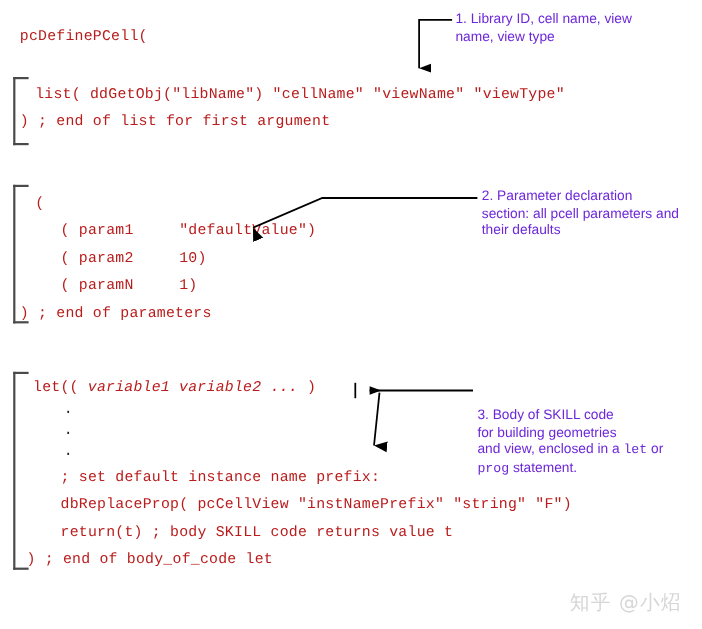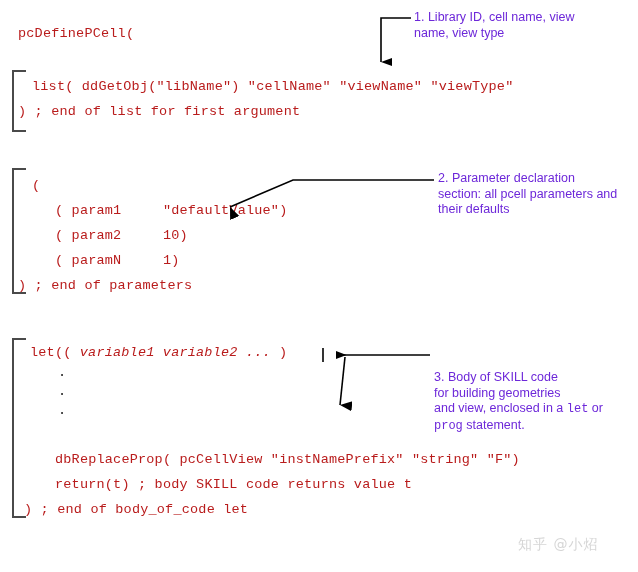--- a/index.html
+++ b/index.html
@@ -51,21 +51,21 @@
     position: absolute;
     left: 0;
     top: 0;
     width: 638px;
     height: 572px;
     pointer-events: none;
   }
   .watermark {
     position: absolute;
     font-family: "DejaVu Sans", sans-serif;
-    font-size: 14px;
+    font-size: 18px;
     color: #d6d6d6;
     white-space: pre;
     letter-spacing: 1px;
   }
   .dots {
     position: absolute;
     font-family: "Liberation Mono", "DejaVu Sans Mono", monospace;
     font-size: 13.5px;
     line-height: 16px;
     color: #1a1a1a;
@@ -97,20 +97,21 @@
   <div class="code" style="left:18px; top:278px;">) ; end of parameters</div>
 
   <div class="bracket" style="left:12px; top:338px; width:14px; height:180px;"></div>
 
   <div class="code" style="left:30px; top:345px;"><span>let(( </span><span class="ital">variable1 variable2 ...</span><span> )</span></div>
 
   <div class="dots" style="left:58px; top:368px;">·</div>
   <div class="dots" style="left:58px; top:387px;">·</div>
   <div class="dots" style="left:58px; top:406px;">·</div>
 
+  <div class="code" style="left:55px; top:427px;">; set default instance name prefix:</div>
 
   <div class="code" style="left:55px; top:452px;">dbReplaceProp( pcCellView "instNamePrefix" "string" "F")</div>
 
   <div class="code" style="left:55px; top:477px;">return(t) ; body SKILL code returns value t</div>
 
   <div class="code" style="left:24px; top:502px;">) ; end of body_of_code let</div>
 
 
   <div class="ann" style="left:414px; top:10px; width:220px;"><span>1. Library ID, cell name, view</span><br><span>name, view type</span></div>
 

